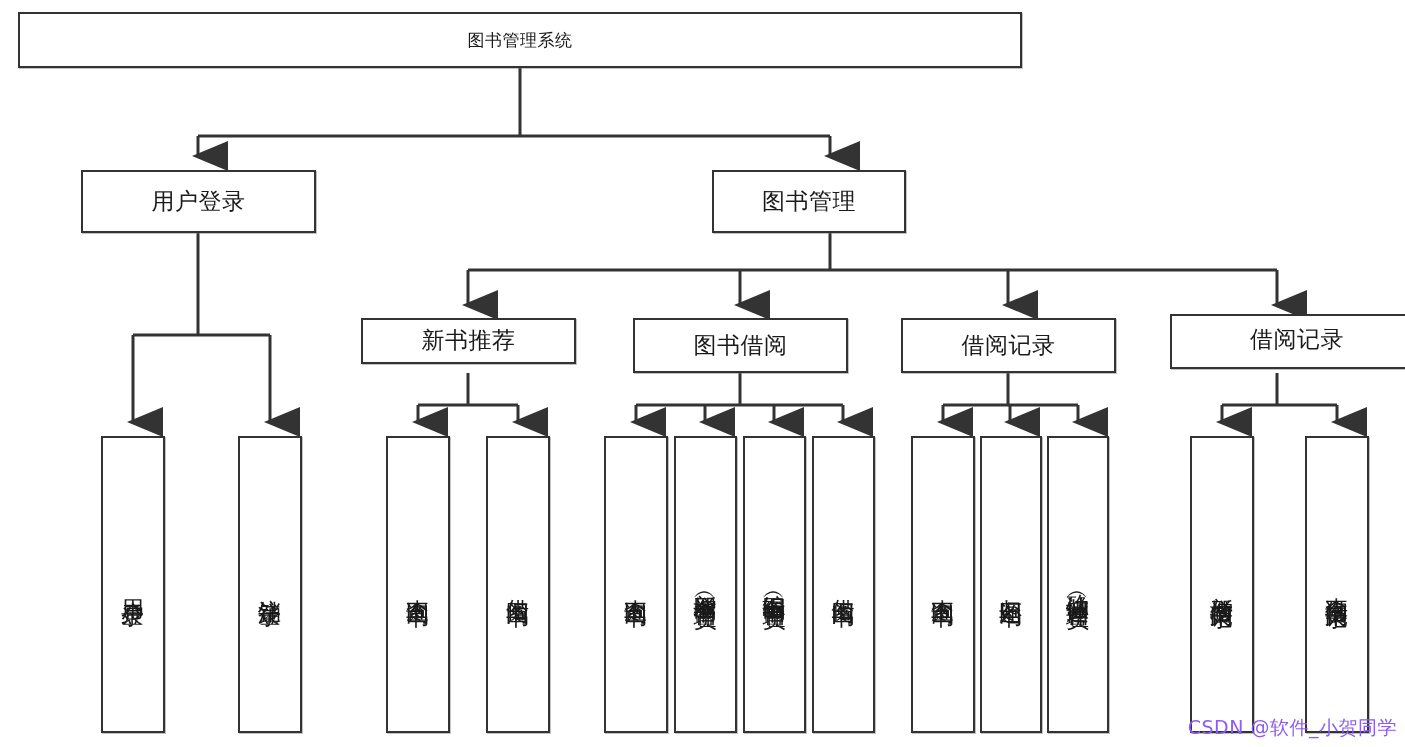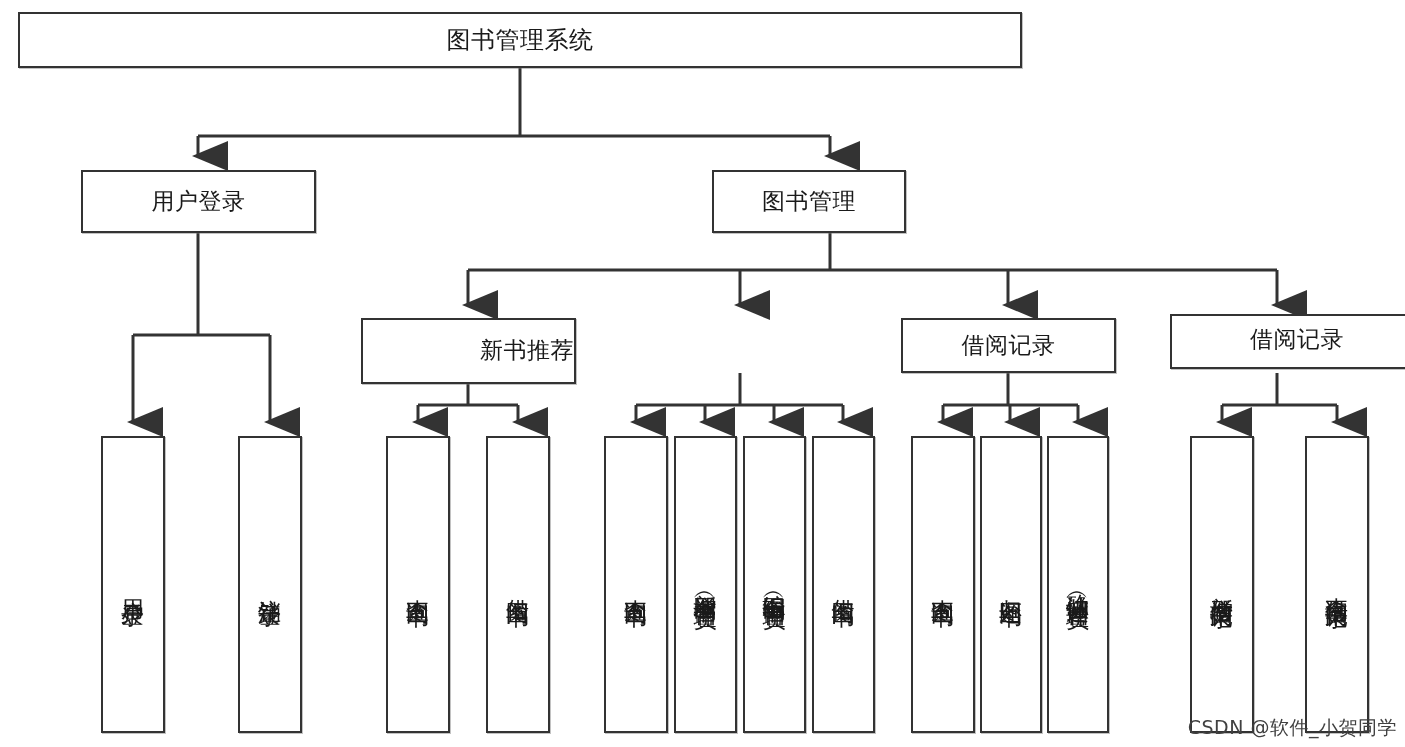--- a/index.html
+++ b/index.html
@@ -37,41 +37,41 @@
     justify-content: center;
     color: #1a1a1a;
   }
   .node.h {
     font-size: 23px;
     line-height: 1.1;
     letter-spacing: 0.5px;
     white-space: nowrap;
   }
   .node.root {
-    font-size: 24px;
+    font-size: 17px;
   }
   .node.v {
     font-size: 23px;
     letter-spacing: 1px;
     padding: 4px 0;
   }
   .node.v .vtext {
     writing-mode: vertical-rl;
     text-orientation: upright;
     line-height: 1.22;
     letter-spacing: 2px;
     white-space: nowrap;
     text-align: center;
   }
   .watermark {
     position: absolute;
     right: 8px;
     bottom: 6px;
     font-size: 19px;
-    color: #404040;
+    color: #8b5cf6;
     letter-spacing: 0.5px;
     white-space: nowrap;
     user-select: none;
   }
 </style>
 </head>
 <body>
 
 <div id="canvas">
 
@@ -130,22 +130,25 @@
     <span>图书管理系统</span>
   </div>
 
   <div class="node h" style="left:81px; top:170px; width:235px; height:63px;">
     <span>用户登录</span>
   </div>
   <div class="node h" style="left:712px; top:170px; width:194px; height:63px;">
     <span>图书管理</span>
   </div>
 
-  <div class="node h" style="left:361px; top:318px; width:215px; height:66px;justify-content:flex-end;">
+  <div class="node h" style="left:361px; top:318px; width:215px; height:46px;">
     <span>新书推荐</span>
+  </div>
+  <div class="node h" style="left:633px; top:318px; width:215px; height:55px;">
+    <span>图书借阅</span>
   </div>
   <div class="node h" style="left:901px; top:318px; width:215px; height:55px;">
     <span>借阅记录</span>
   </div>
   <div class="node h" style="left:1170px; top:314px; width:254px; height:55px;font-family:Liberation Mono, monospace;">
     <span>借阅记录</span>
   </div>
 
   <div class="node v" style="left:101px; top:436px; width:64px; height:297px;">
     <span class="vtext">用户登录</span>

